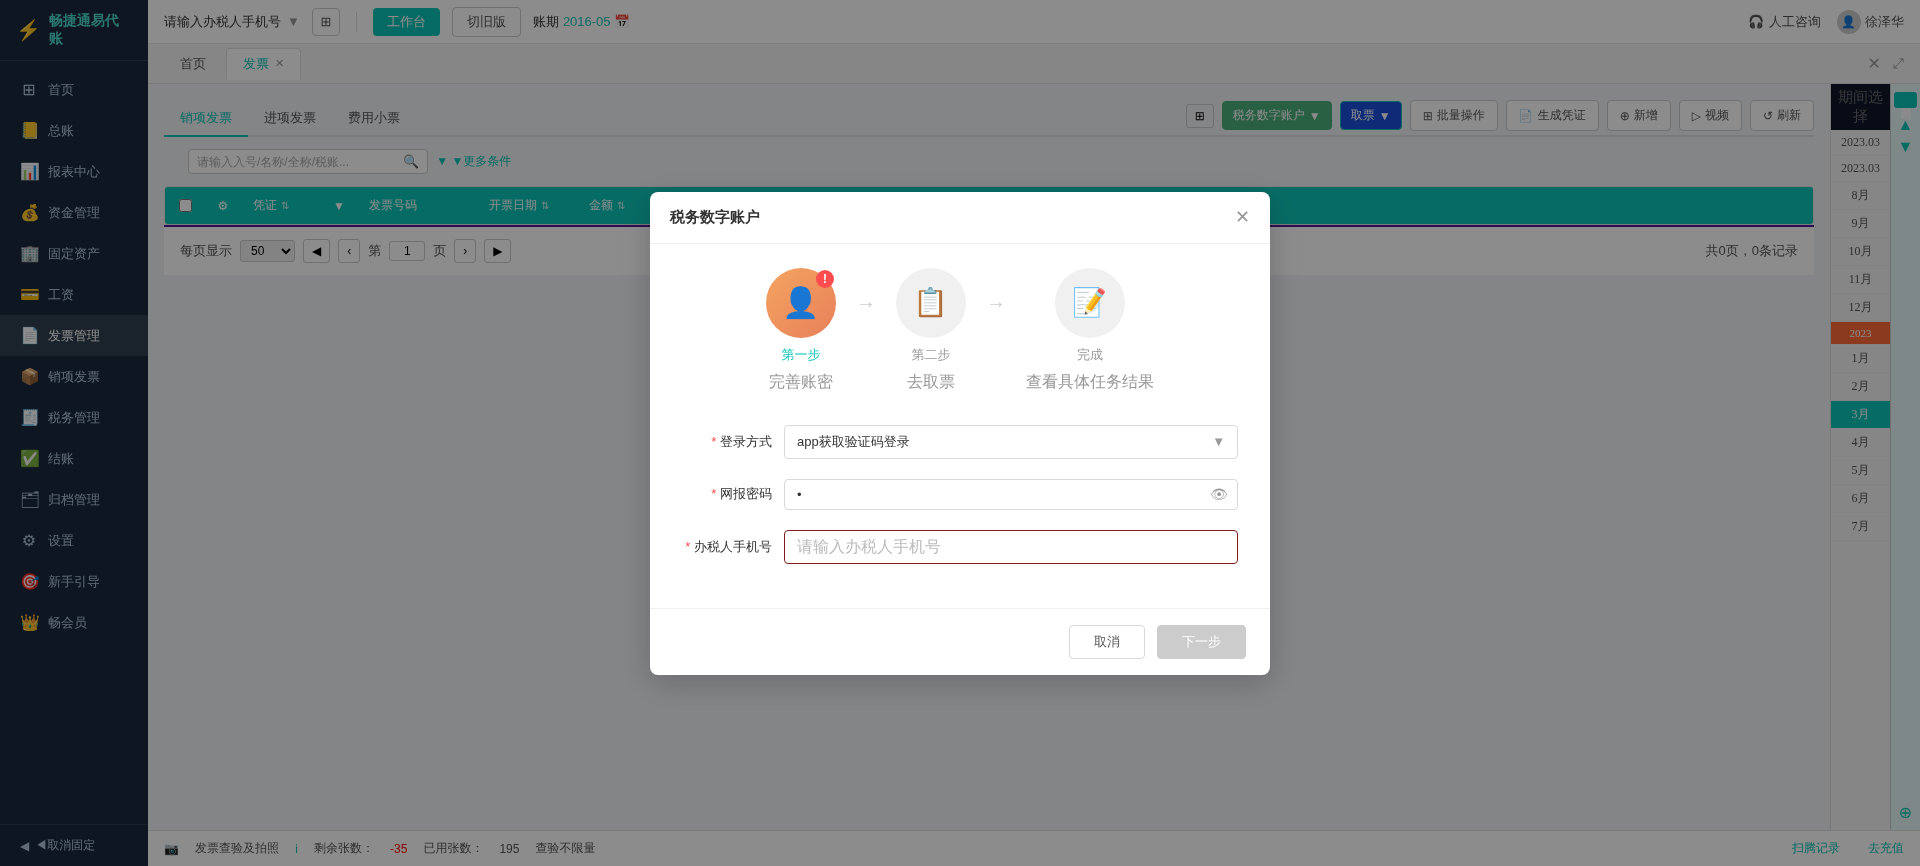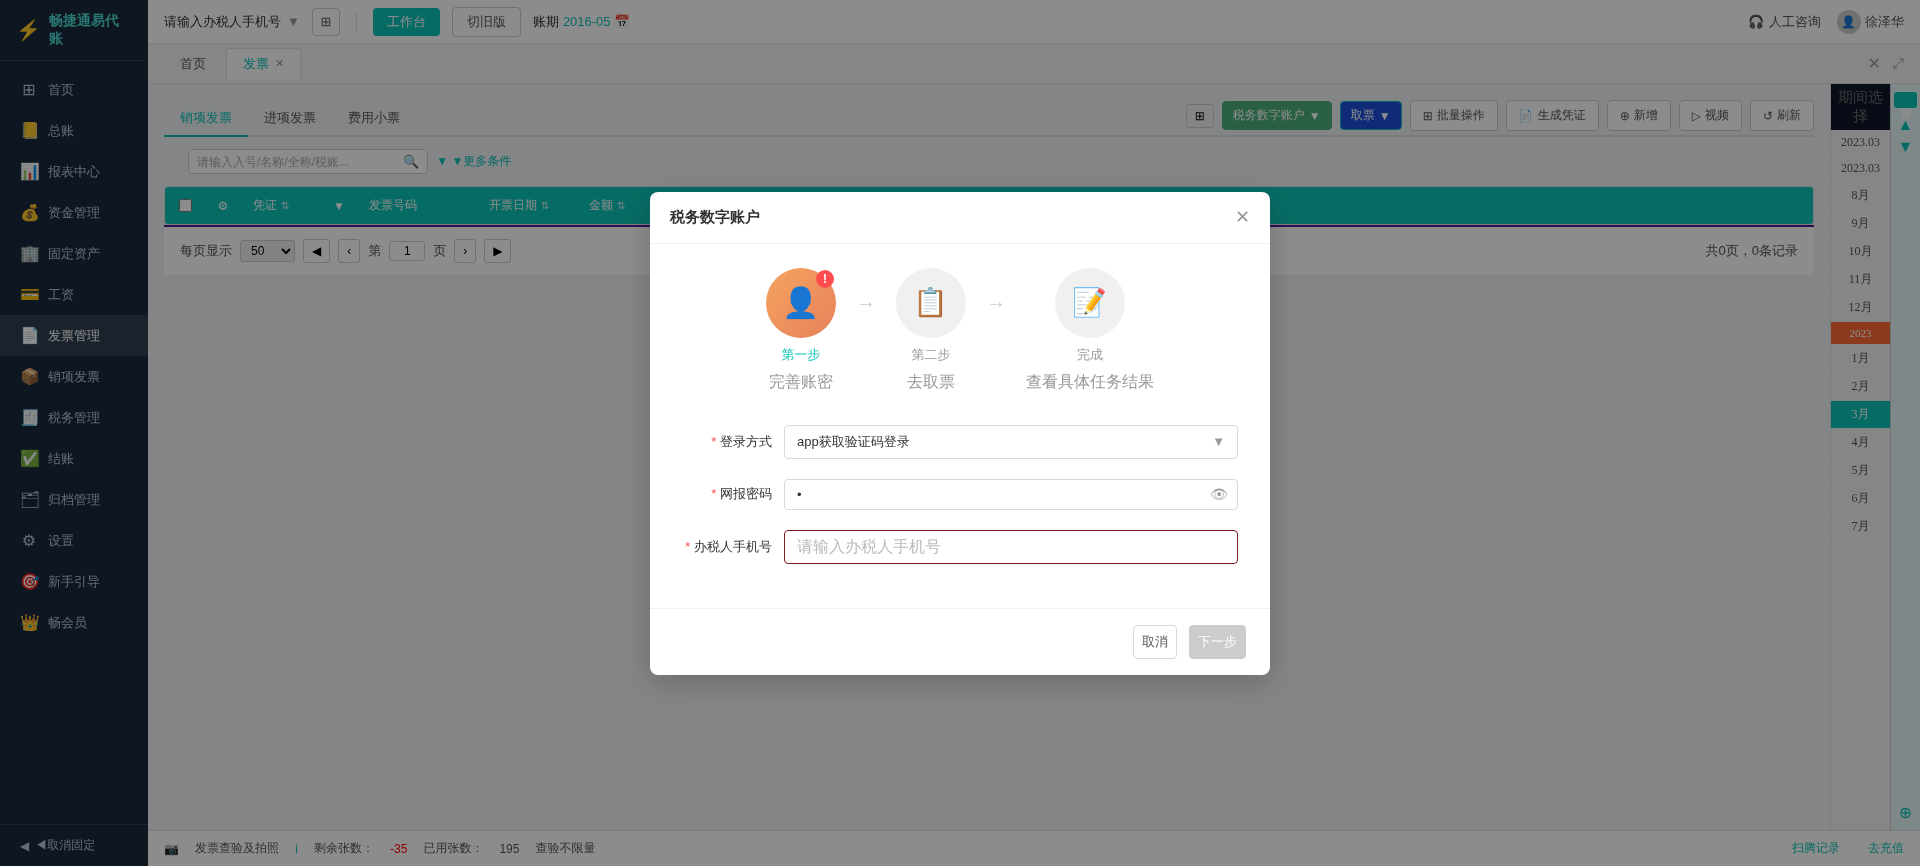--- a/index.html
+++ b/index.html
@@ -120,21 +120,21 @@
     .form-label.required::before { content: '* '; color: #ff4d4f; }
     .form-control { flex: 1; }
     .form-select { width: 100%; padding: 7px 12px; border: 1px solid #d9d9d9; border-radius: 4px; font-size: 13px; color: #333; cursor: pointer; display: flex; align-items: center; justify-content: space-between; background: #fff; }
     .form-input { width: 100%; padding: 7px 12px; border: 1px solid #7f1d1d; border-radius: 4px; font-size: 16px; color: #3b82f6; outline: none; }
     .form-input::placeholder { color: #bbb; }
     .form-input-wrap { position: relative; display: flex; align-items: center; }
     .form-input-wrap input { flex: 1; padding: 7px 32px 7px 12px; border: 1px solid #d9d9d9; border-radius: 4px; font-size: 13px; color: #333; outline: none; }
     .form-input-icon { position: absolute; right: 10px; color: #999; cursor: pointer; font-size: 14px; }
 
     
-    .btn { padding: 7px 8px; border-radius: 4px; font-size: 13px; cursor: pointer; border: 1px solid #d9d9d9; }
+    .btn { padding: 7px 24px; border-radius: 4px; font-size: 13px; cursor: pointer; border: 1px solid #d9d9d9; }
     .btn-default { background: #fff; color: #555; }
     .btn-primary { background: #ccc; color: #fff; border-color: #ccc; }
 
     
     .filter-row { display: flex; align-items: center; gap: 8px; margin-bottom: 12px; margin-left: 24px; }
     .filter-tag { font-size: 12px; color: #0ec4b8; cursor: pointer; }
   </style>
 </head>
 <body>
 

